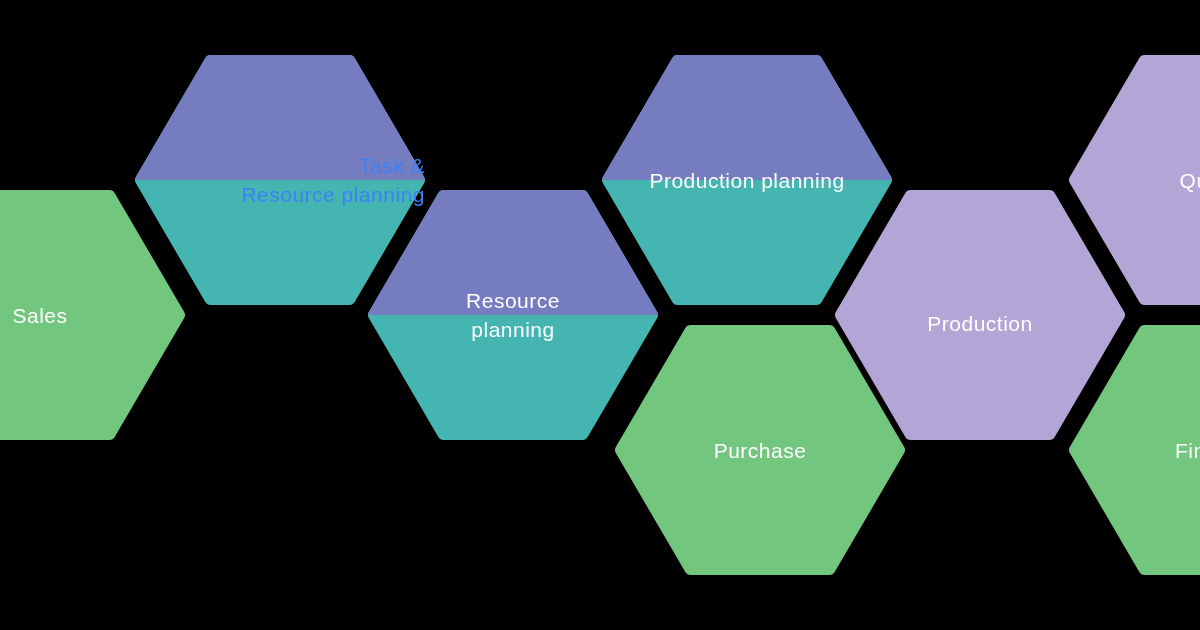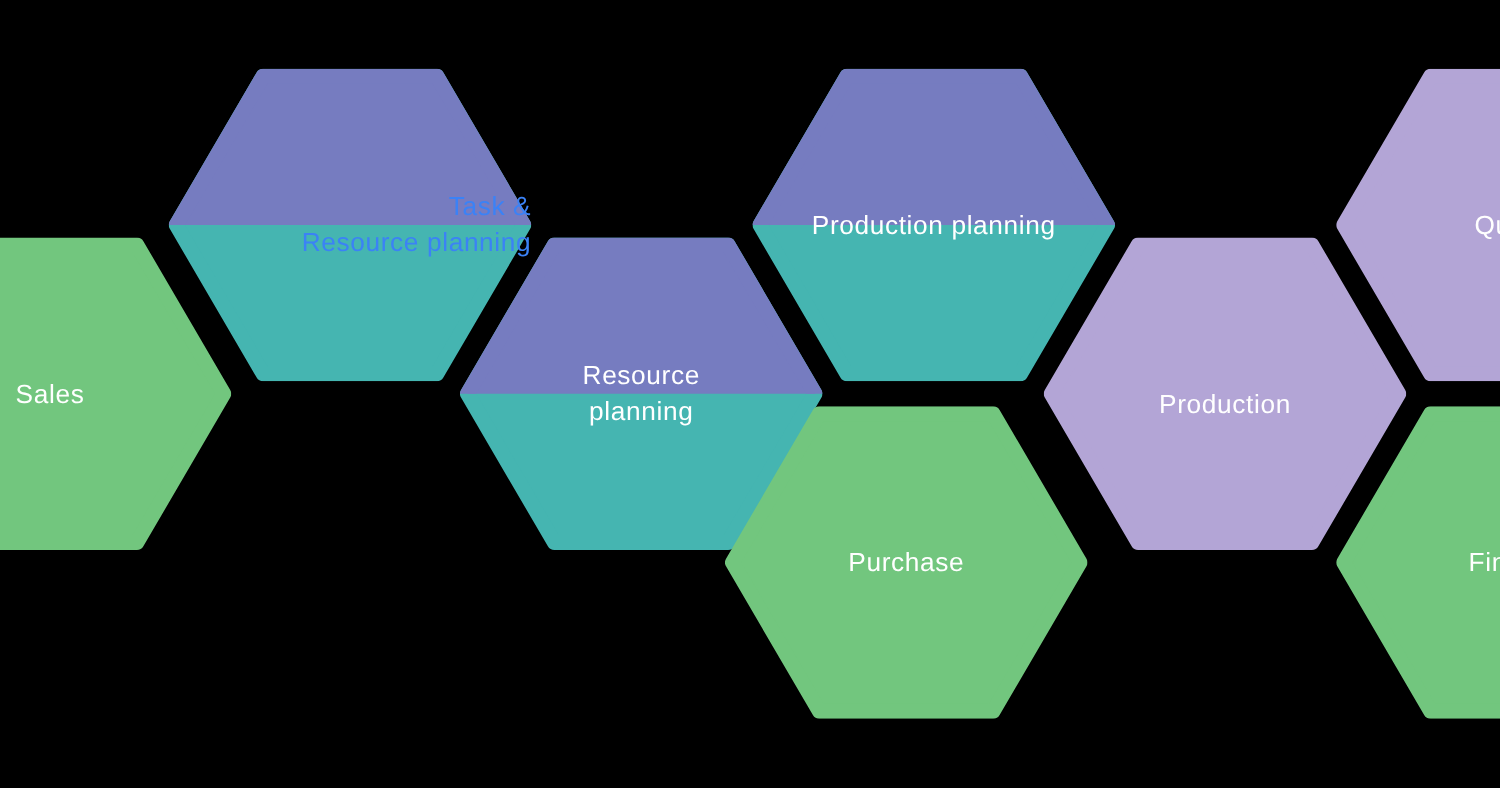--- a/index.html
+++ b/index.html
@@ -97,21 +97,21 @@
             <rect x="-12" y="-12" width="314" height="137"></rect>
           </clipPath>
         </defs>
         <path d="M75.5 6 L214.5 6 L284 125 L214.5 244 L75.5 244 L6 125 Z" fill="#45B5B1" stroke="#45B5B1" stroke-width="12" stroke-linejoin="round"></path>
         <path d="M75.5 6 L214.5 6 L284 125 L214.5 244 L75.5 244 L6 125 Z" fill="#767CC0" stroke="#767CC0" stroke-width="12" stroke-linejoin="round" clip-path="url(#clipTop4)"></path>
       </svg>
       <div class="hex-label" style="color: rgb(255, 255, 255); font-size: 21px; line-height: 29px;">
         <span>Production planning</span>
       </div>
     </div>
-    <div class="hex" style="left: 580px; top: 325px;">
+    <div class="hex" style="left: 615px; top: 325px;">
       <svg width="290" height="250" viewBox="0 0 290 250">
         <path d="M75.5 6 L214.5 6 L284 125 L214.5 244 L75.5 244 L6 125 Z" fill="#72C67E" stroke="#72C67E" stroke-width="12" stroke-linejoin="round"></path>
       </svg>
       <div class="hex-label" style="color: rgb(255, 255, 255); font-size: 21px; line-height: 29px;">
         <span>Purchase</span>
       </div>
     </div>
     <div class="hex" style="left: 835px; top: 190px;">
       <svg width="290" height="250" viewBox="0 0 290 250">
         <path d="M75.5 6 L214.5 6 L284 125 L214.5 244 L75.5 244 L6 125 Z" fill="#B3A5D6" stroke="#B3A5D6" stroke-width="12" stroke-linejoin="round"></path>

